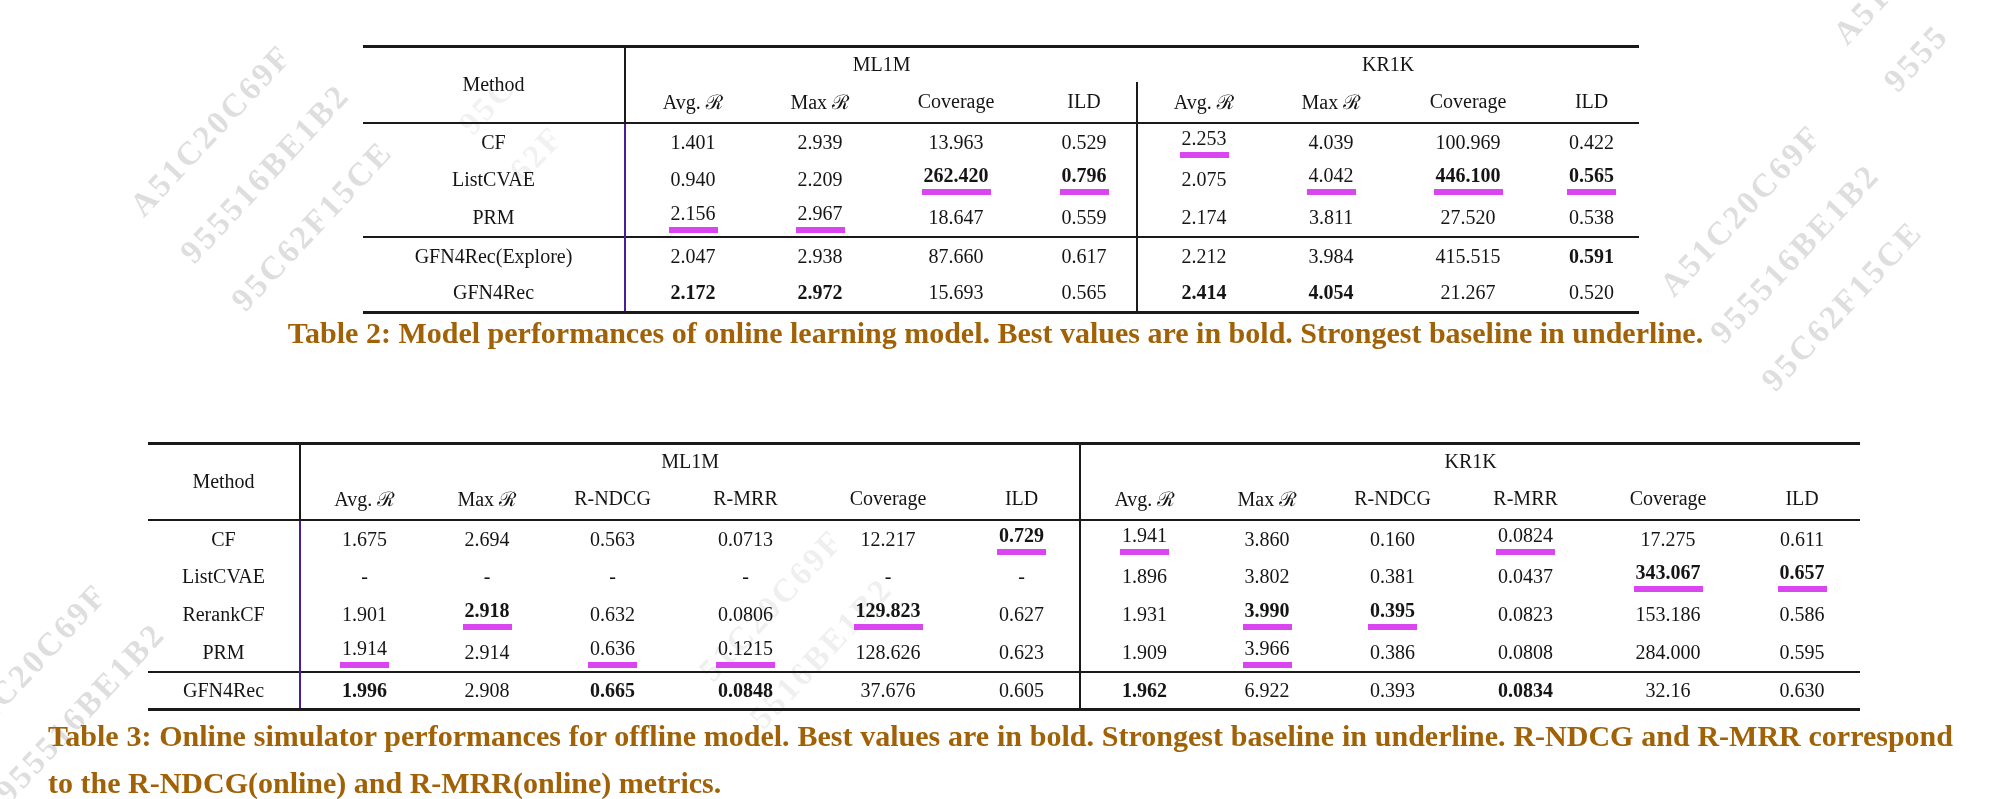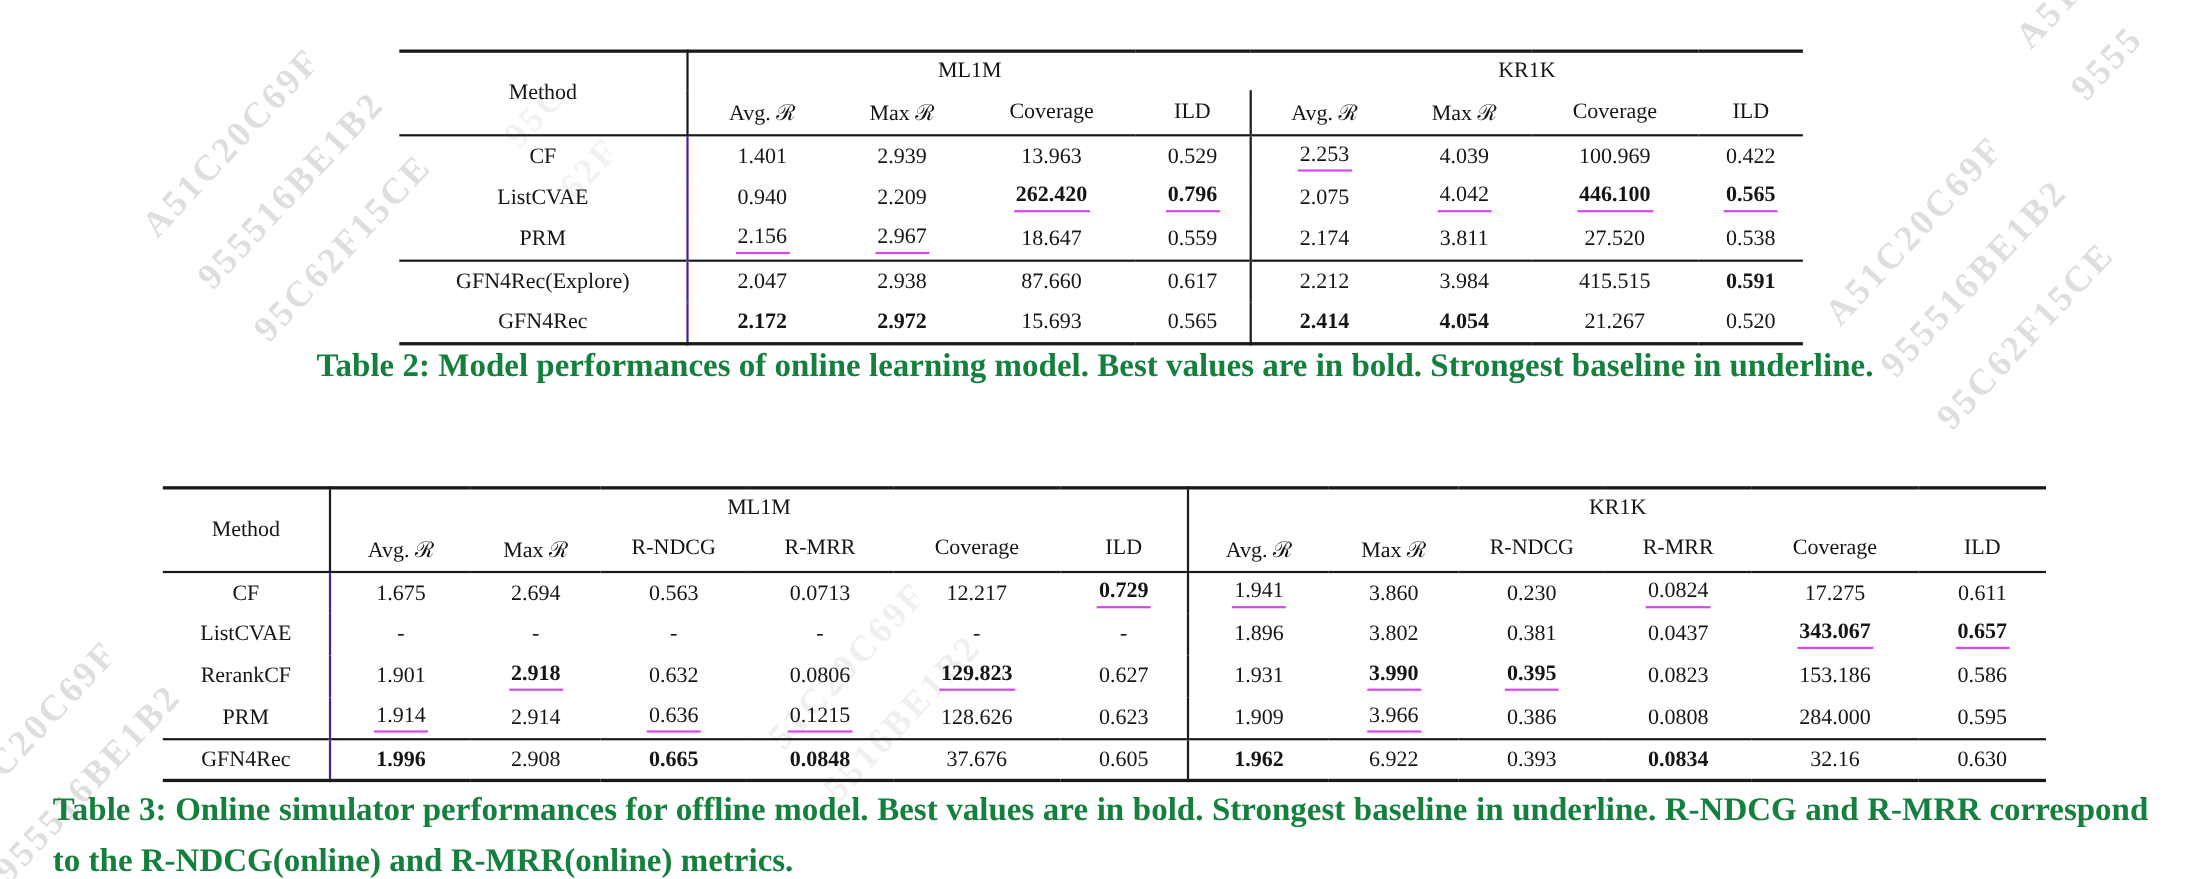--- a/index.html
+++ b/index.html
@@ -51,33 +51,33 @@
   .ptable { border-top:3px solid #1a1a1a; border-bottom:3px solid #1a1a1a; }
   .ptable tr.group-row th { height:35px; }
   .ptable tr.sub-row th { border-bottom:2px solid #1a1a1a; height:41px; }
   .ptable th.method-th { border-right:2px solid #1a1a1a; border-bottom:2px solid #1a1a1a; }
   .ptable .sec-start { border-left:2px solid #1a1a1a; }
   .ptable td.method-col { border-right:2px solid #4c1d95; }
   .ptable tr.rule-above td { border-top:2px solid #1a1a1a; }
   .cell-b { font-weight:bold; }
   .cell-u {
     display:inline-block;
-    border-bottom:2px solid #d946ef;
+    border-bottom:6px solid #d946ef;
     padding:0 2px 2px 2px;
     line-height:1.15;
   }
 
   #table2 { left:363px; top:45px; width:1276px; }
   #table3 { left:148px; top:442px; width:1712px; }
 
   .caption {
     position:absolute;
     font-weight:bold;
     font-size:30px;
-    color:#15803d;
+    color:#a16207;
     z-index:1;
   }
   #caption2 {
     left:0; top:316px; width:1991px;
     text-align:center;
   }
   #caption3 {
     left:48px; top:712px; width:1905px;
     text-align:justify;
     line-height:47px;
@@ -231,21 +231,21 @@
       <tr>
         <td class="method-col">CF</td>
         <td><span>1.675</span></td>
         <td><span>2.694</span></td>
         <td><span>0.563</span></td>
         <td><span>0.0713</span></td>
         <td><span>12.217</span></td>
         <td><span class="cell-b cell-u">0.729</span></td>
         <td class="sec-start"><span class="cell-u">1.941</span></td>
         <td><span>3.860</span></td>
-        <td><span>0.230</span></td>
+        <td><span>0.160</span></td>
         <td><span class="cell-u">0.0824</span></td>
         <td><span>17.275</span></td>
         <td><span>0.611</span></td>
       </tr>
       <tr>
         <td class="method-col">ListCVAE</td>
         <td><span>-</span></td>
         <td><span>-</span></td>
         <td><span>-</span></td>
         <td><span>-</span></td>

